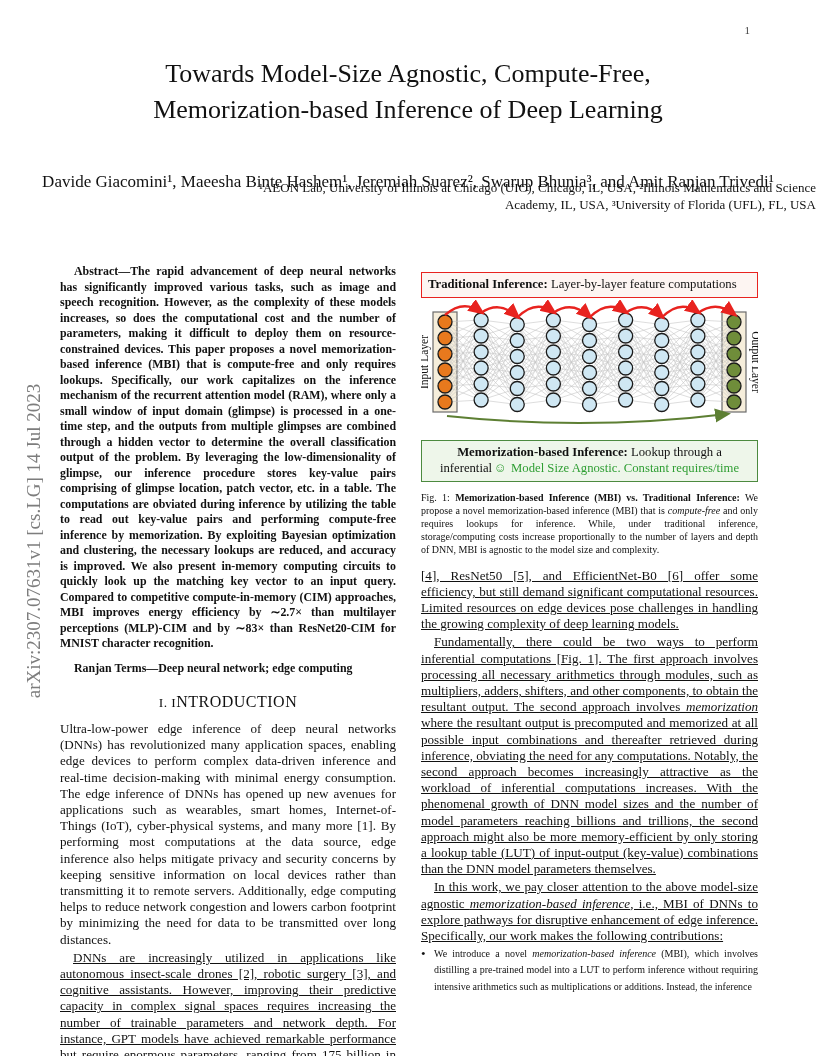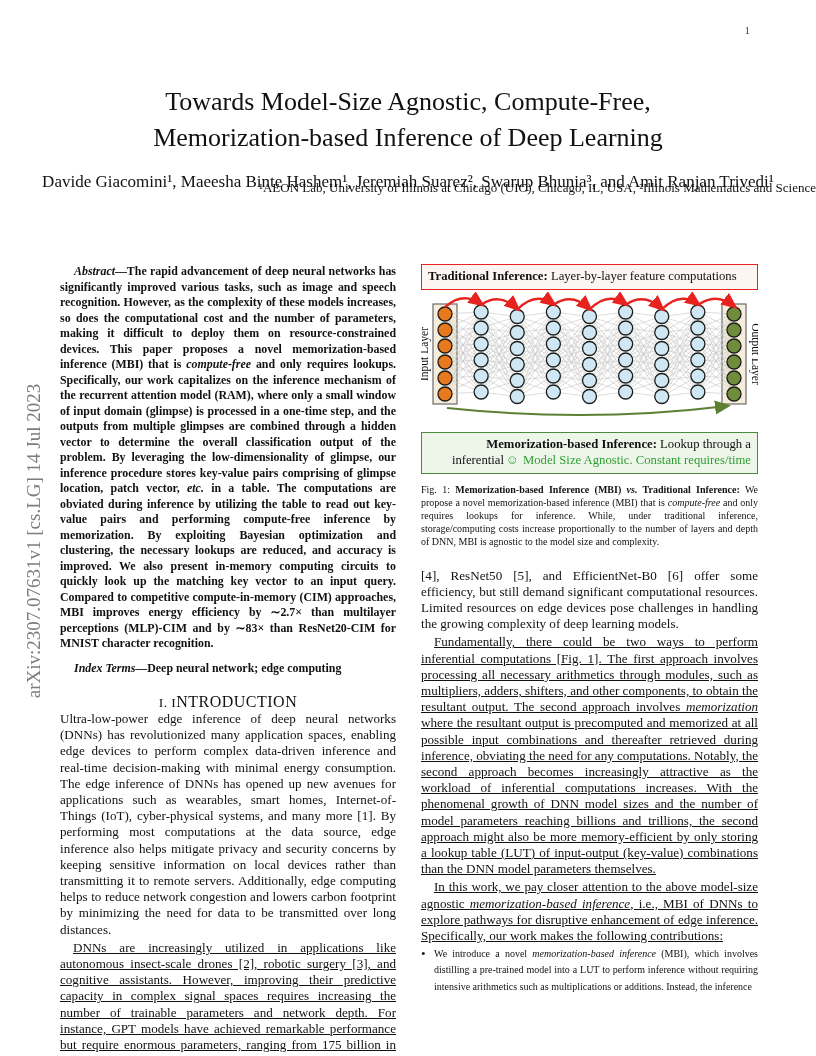--- a/index.html
+++ b/index.html
@@ -9,44 +9,44 @@
   html,body{margin:0;padding:0;}
   body{
     width:816px;height:1056px;position:relative;background:#ffffff;color:#111;
     font-family:"Liberation Serif", serif; overflow:hidden;
   }
   .page-number{position:absolute;top:24px;right:66px;font-size:11px;color:#444;}
   .arxiv-banner{
     position:absolute;left:-246px;top:530px;width:560px;text-align:center;
     transform:rotate(-90deg);color:var(--arxiv-gray);font-size:19px;white-space:nowrap;
   }
-  .paper-title{position:absolute;top:84px;left:0;width:100%;text-align:center;
+  .paper-title{position:absolute;top:56px;left:0;width:100%;text-align:center;
     font-size:26px;line-height:36px;}
   .authors-line{position:absolute;top:172px;left:0;width:100%;text-align:center;font-size:17px;}
   .affiliation{position:absolute;top:179px;left:0;width:100%;text-align:right;
     font-size:13px;line-height:17px;}
   .col-left{position:absolute;left:60px;top:264px;width:336px;}
   .col-right{position:absolute;left:421px;top:264px;width:337px;}
   .abstract-para{font-size:11.9px;font-weight:bold;line-height:15.5px;text-align:justify;text-indent:14px;}
   .index-terms{font-size:11.9px;font-weight:bold;line-height:15.5px;text-align:justify;text-indent:14px;margin-top:9px;}
   .section-heading{text-align:center;font-size:13.5px;margin-top:17px;letter-spacing:0.4px;}
   .body-para{font-size:13.1px;line-height:16.2px;text-align:justify;}
   .indent{text-indent:13px;text-decoration:underline;}
-  .mt1{margin-top:0;} .mt2{margin-top:2px;} .mt3{margin-top:20px;}
-  .s-b{font-weight:700;} .s-i{font-style:italic;} .s-bi{font-weight:700;font-style:italic;}
+  .mt1{margin-top:10px;} .mt2{margin-top:2px;} .mt3{margin-top:12px;text-decoration:underline;}
+  .s-b{font-weight:700;} .s-i{font-style:italic;} .s-bi{font-weight:700;}
   .s-r{color:var(--red);} .s-g{color:var(--green);}
   .s-k{font-size:16px;letter-spacing:0.5px;}
   .fig-alert{border:1.6px solid var(--red);background:var(--top-box-bg);
-    padding:3px 6px 4px 6px;font-size:12.7px;line-height:16.5px;}
+    padding:3px 6px 4px 6px;font-size:12.7px;line-height:16.5px;margin-top:8px;}
   .alert-line2{padding-left:2px;}
   .icon-gap{margin-right:14px;}
   .icon-gap2{margin:0 4px 0 2px;}
   .network-wrap{margin:2px 0;}
   .fig-good{border:1.6px solid var(--bottom-box-border);background:var(--bottom-box-bg);
-    padding:3px 6px 4px 6px;font-size:12.7px;line-height:16.5px;text-align:right;}
+    padding:3px 6px 4px 6px;font-size:12.7px;line-height:16.5px;text-align:center;}
   .fig-caption{font-size:10px;line-height:13px;text-align:justify;margin-top:9px;}
   .bullet-item{display:flex;margin-top:2px;}
   .bullet-marker{width:13px;font-size:13.1px;line-height:16.2px;}
   .bullet-text{flex:1;font-size:10px;line-height:16.2px;text-align:justify;}
 </style>
 </head>
 <body>
 
 <div class="page-number">1</div>
 
@@ -54,25 +54,26 @@
 
 <div class="paper-title">
   <div>Towards Model-Size Agnostic, Compute-Free,</div>
   <div>Memorization-based Inference of Deep Learning</div>
 </div>
 
 <div class="authors-line">Davide Giacomini¹, Maeesha Binte Hashem¹, Jeremiah Suarez², Swarup Bhunia³, and Amit Ranjan Trivedi¹</div>
 
 <div class="affiliation">
   <div>¹AEON Lab, University of Illinois at Chicago (UIC), Chicago, IL, USA, ²Illinois Mathematics and Science</div>
+  <div>Academy, IL, USA, ³University of Florida (UFL), FL, USA</div>
 </div>
 
 <div class="col-left">
   <div class="abstract-para"><span class="s-bi">Abstract</span><span class="s-b">—The rapid advancement of deep neural networks has significantly improved various tasks, such as image and speech recognition. However, as the complexity of these models increases, so does the computational cost and the number of parameters, making it difficult to deploy them on resource-constrained devices. This paper proposes a novel memorization-based inference (MBI) that is </span><span class="s-bi">compute-free</span><span class="s-b"> and only requires lookups. Specifically, our work capitalizes on the inference mechanism of the recurrent attention model (RAM), where only a small window of input domain (glimpse) is processed in a one-time step, and the outputs from multiple glimpses are combined through a hidden vector to determine the overall classification output of the problem. By leveraging the low-dimensionality of glimpse, our inference procedure stores key-value pairs comprising of glimpse location, patch vector, </span><span class="s-bi">etc.</span><span class="s-b"> in a table. The computations are obviated during inference by utilizing the table to read out key-value pairs and performing compute-free inference by memorization. By exploiting Bayesian optimization and clustering, the necessary lookups are reduced, and accuracy is improved. We also present in-memory computing circuits to quickly look up the matching key vector to an input query. Compared to competitive compute-in-memory (CIM) approaches, MBI improves energy efficiency by ∼2.7× than multilayer perceptions (MLP)-CIM and by ∼83× than ResNet20-CIM for MNIST character recognition.</span></div>
-  <div class="index-terms"><span class="s-bi">Index Terms</span><span class="s-b">—Deep neural network; edge computing</span></div>
+  <div class="index-terms"><span class="s-bi">Ranjan Terms</span><span class="s-b">—Deep neural network; edge computing</span></div>
   <div class="section-heading"><span>I. I</span><span class="s-k">NTRODUCTION</span></div>
   <div class="body-para mt1">Ultra-low-power edge inference of deep neural networks (DNNs) has revolutionized many application spaces, enabling edge devices to perform complex data-driven inference and real-time decision-making with minimal energy consumption. The edge inference of DNNs has opened up new avenues for applications such as wearables, smart homes, Internet-of-Things (IoT), cyber-physical systems, and many more [1]. By performing most computations at the data source, edge inference also helps mitigate privacy and security concerns by keeping sensitive information on local devices rather than transmitting it to remote servers. Additionally, edge computing helps to reduce network congestion and lowers carbon footprint by minimizing the need for data to be transmitted over long distances.</div>
   <div class="body-para mt2 indent">DNNs are increasingly utilized in applications like autonomous insect-scale drones [2], robotic surgery [3], and cognitive assistants. However, improving their predictive capacity in complex signal spaces requires increasing the number of trainable parameters and network depth. For instance, GPT models have achieved remarkable performance but require enormous parameters, ranging from 175 billion in GPT-3 to 100 trillion in GPT-4. Edge-friendly models like MobileNetV2</div>
 </div>
 
 <div class="col-right">
   <div>
     <div class="fig-alert">
       <div><span class="s-b">Traditional Inference:</span><span> Layer-by-layer feature computations</span></div>
     </div>

